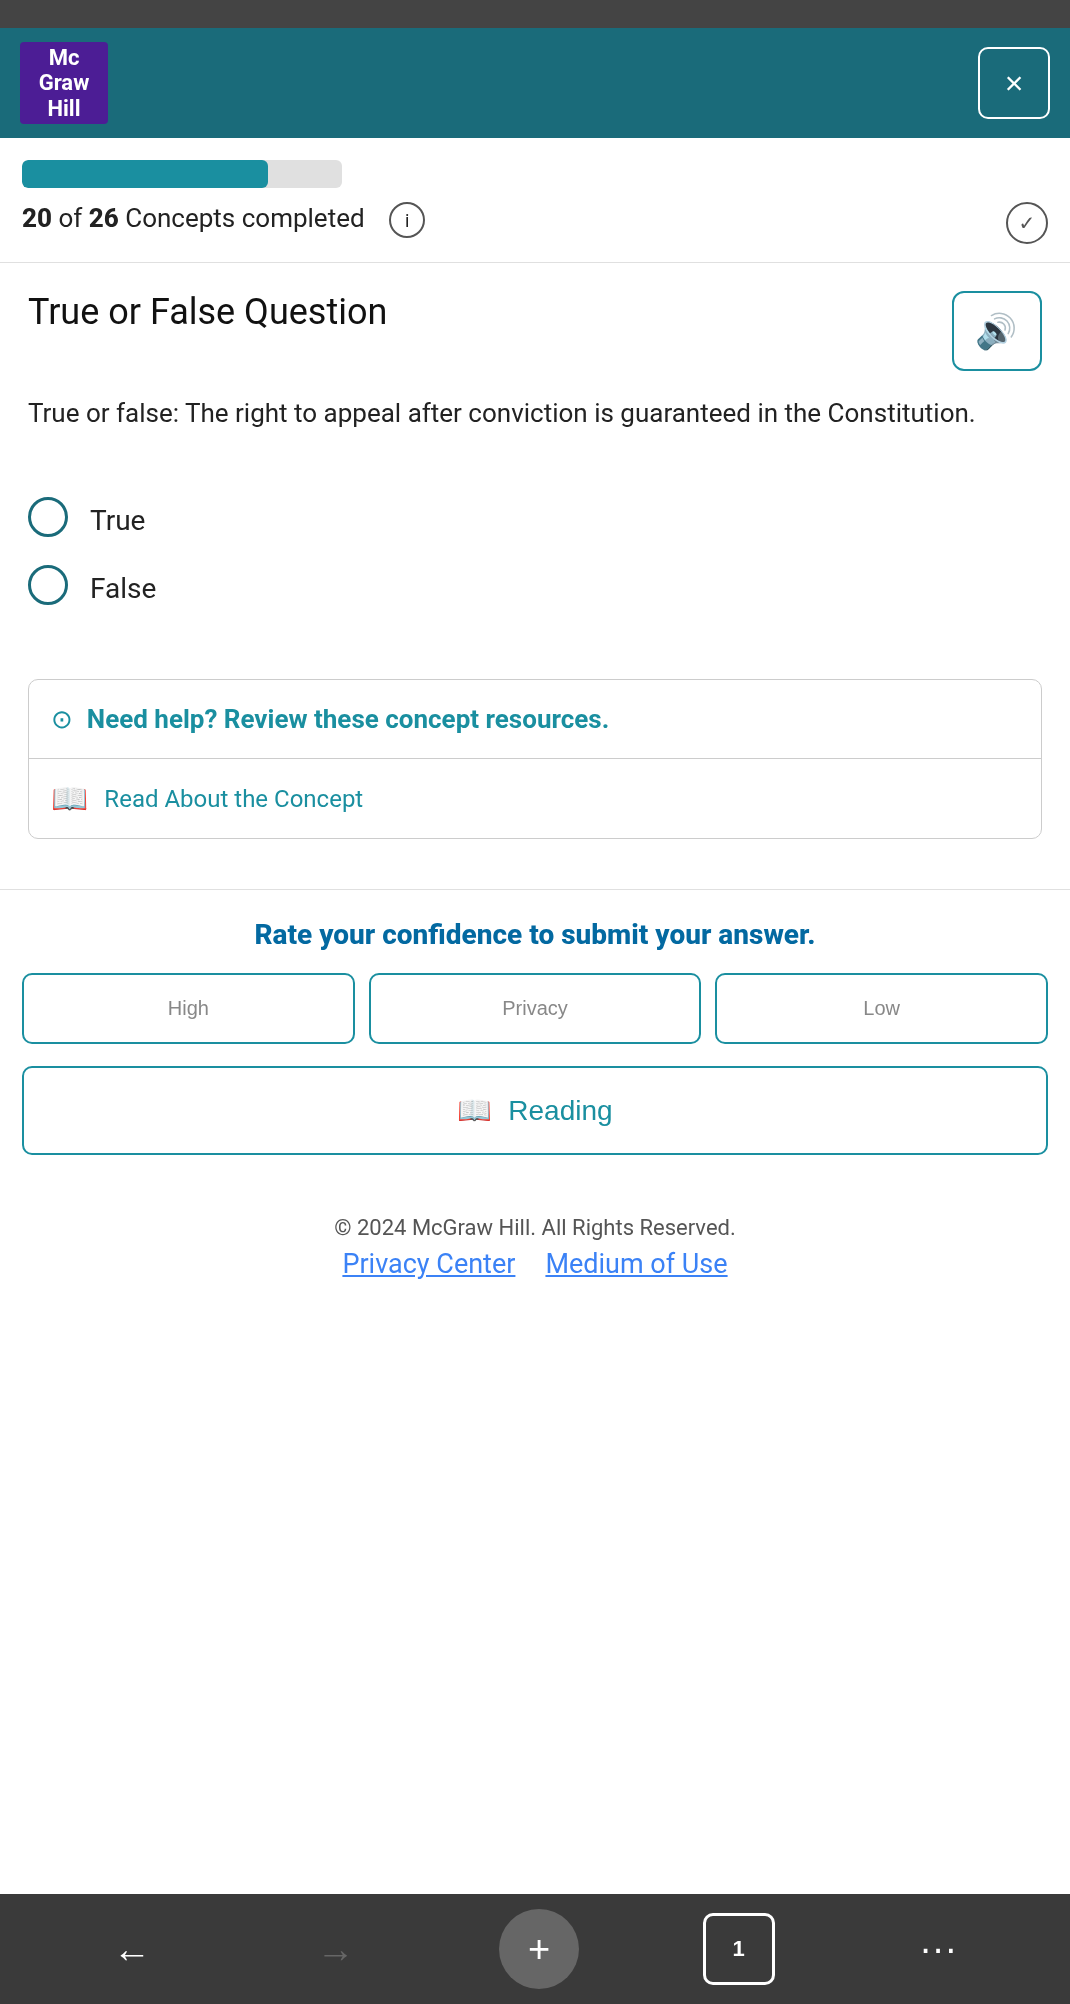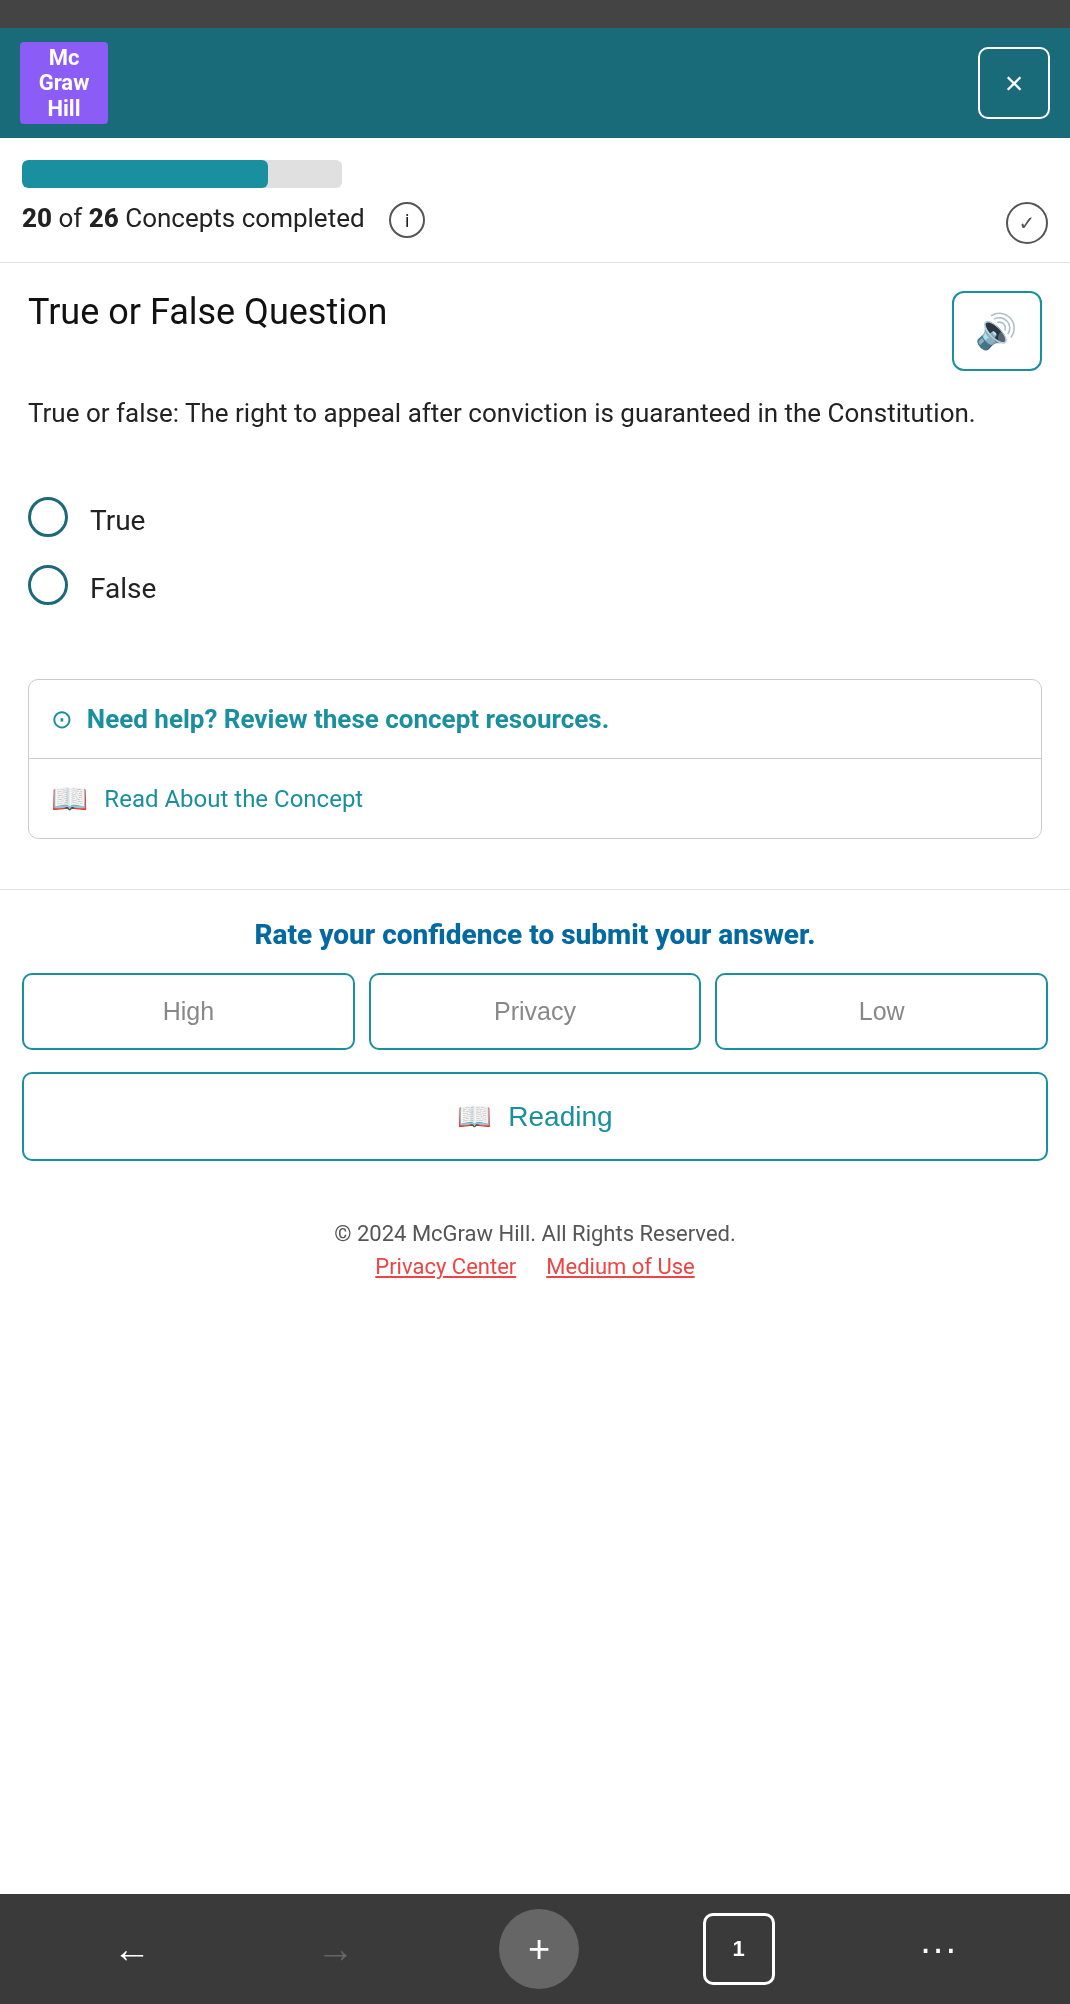--- a/index.html
+++ b/index.html
@@ -25,21 +25,21 @@
     
     .header {
       background: #1a6b7a;
       display: flex;
       align-items: center;
       justify-content: space-between;
       padding: 14px 20px;
       height: 110px;
     }
     .logo-box {
-      background: #8b5cf6;
+      background: #4c1d95;
       width: 88px;
       height: 82px;
       display: flex;
       align-items: center;
       justify-content: center;
       border-radius: 4px;
       flex-direction: column;
     }
     .logo-text {
       color: white;
@@ -234,21 +234,21 @@
       display: flex;
       gap: 14px;
       margin-bottom: 22px;
     }
     .confidence-btn {
       flex: 1;
       padding: 22px 10px;
       border: 2px solid #1a8fa0;
       background: white;
       border-radius: 10px;
-      font-size: 25px;
+      font-size: 20px;
       color: #888;
       cursor: pointer;
       text-align: center;
     }
 
     
     .reading-btn {
       display: flex;
       align-items: center;
       justify-content: center;
@@ -277,22 +277,22 @@
       color: #555;
       margin-bottom: 8px;
     }
     .footer-links {
       display: flex;
       align-items: center;
       justify-content: center;
       gap: 30px;
     }
     .footer-link {
-      font-size: 22px;
-      color: #ef4444;
+      font-size: 27px;
+      color: #3b82f6;
       text-decoration: underline;
       cursor: pointer;
     }
 
     
     .bottom-nav {
       background: #3a3a3a;
       height: 110px;
       display: flex;
       align-items: center;

